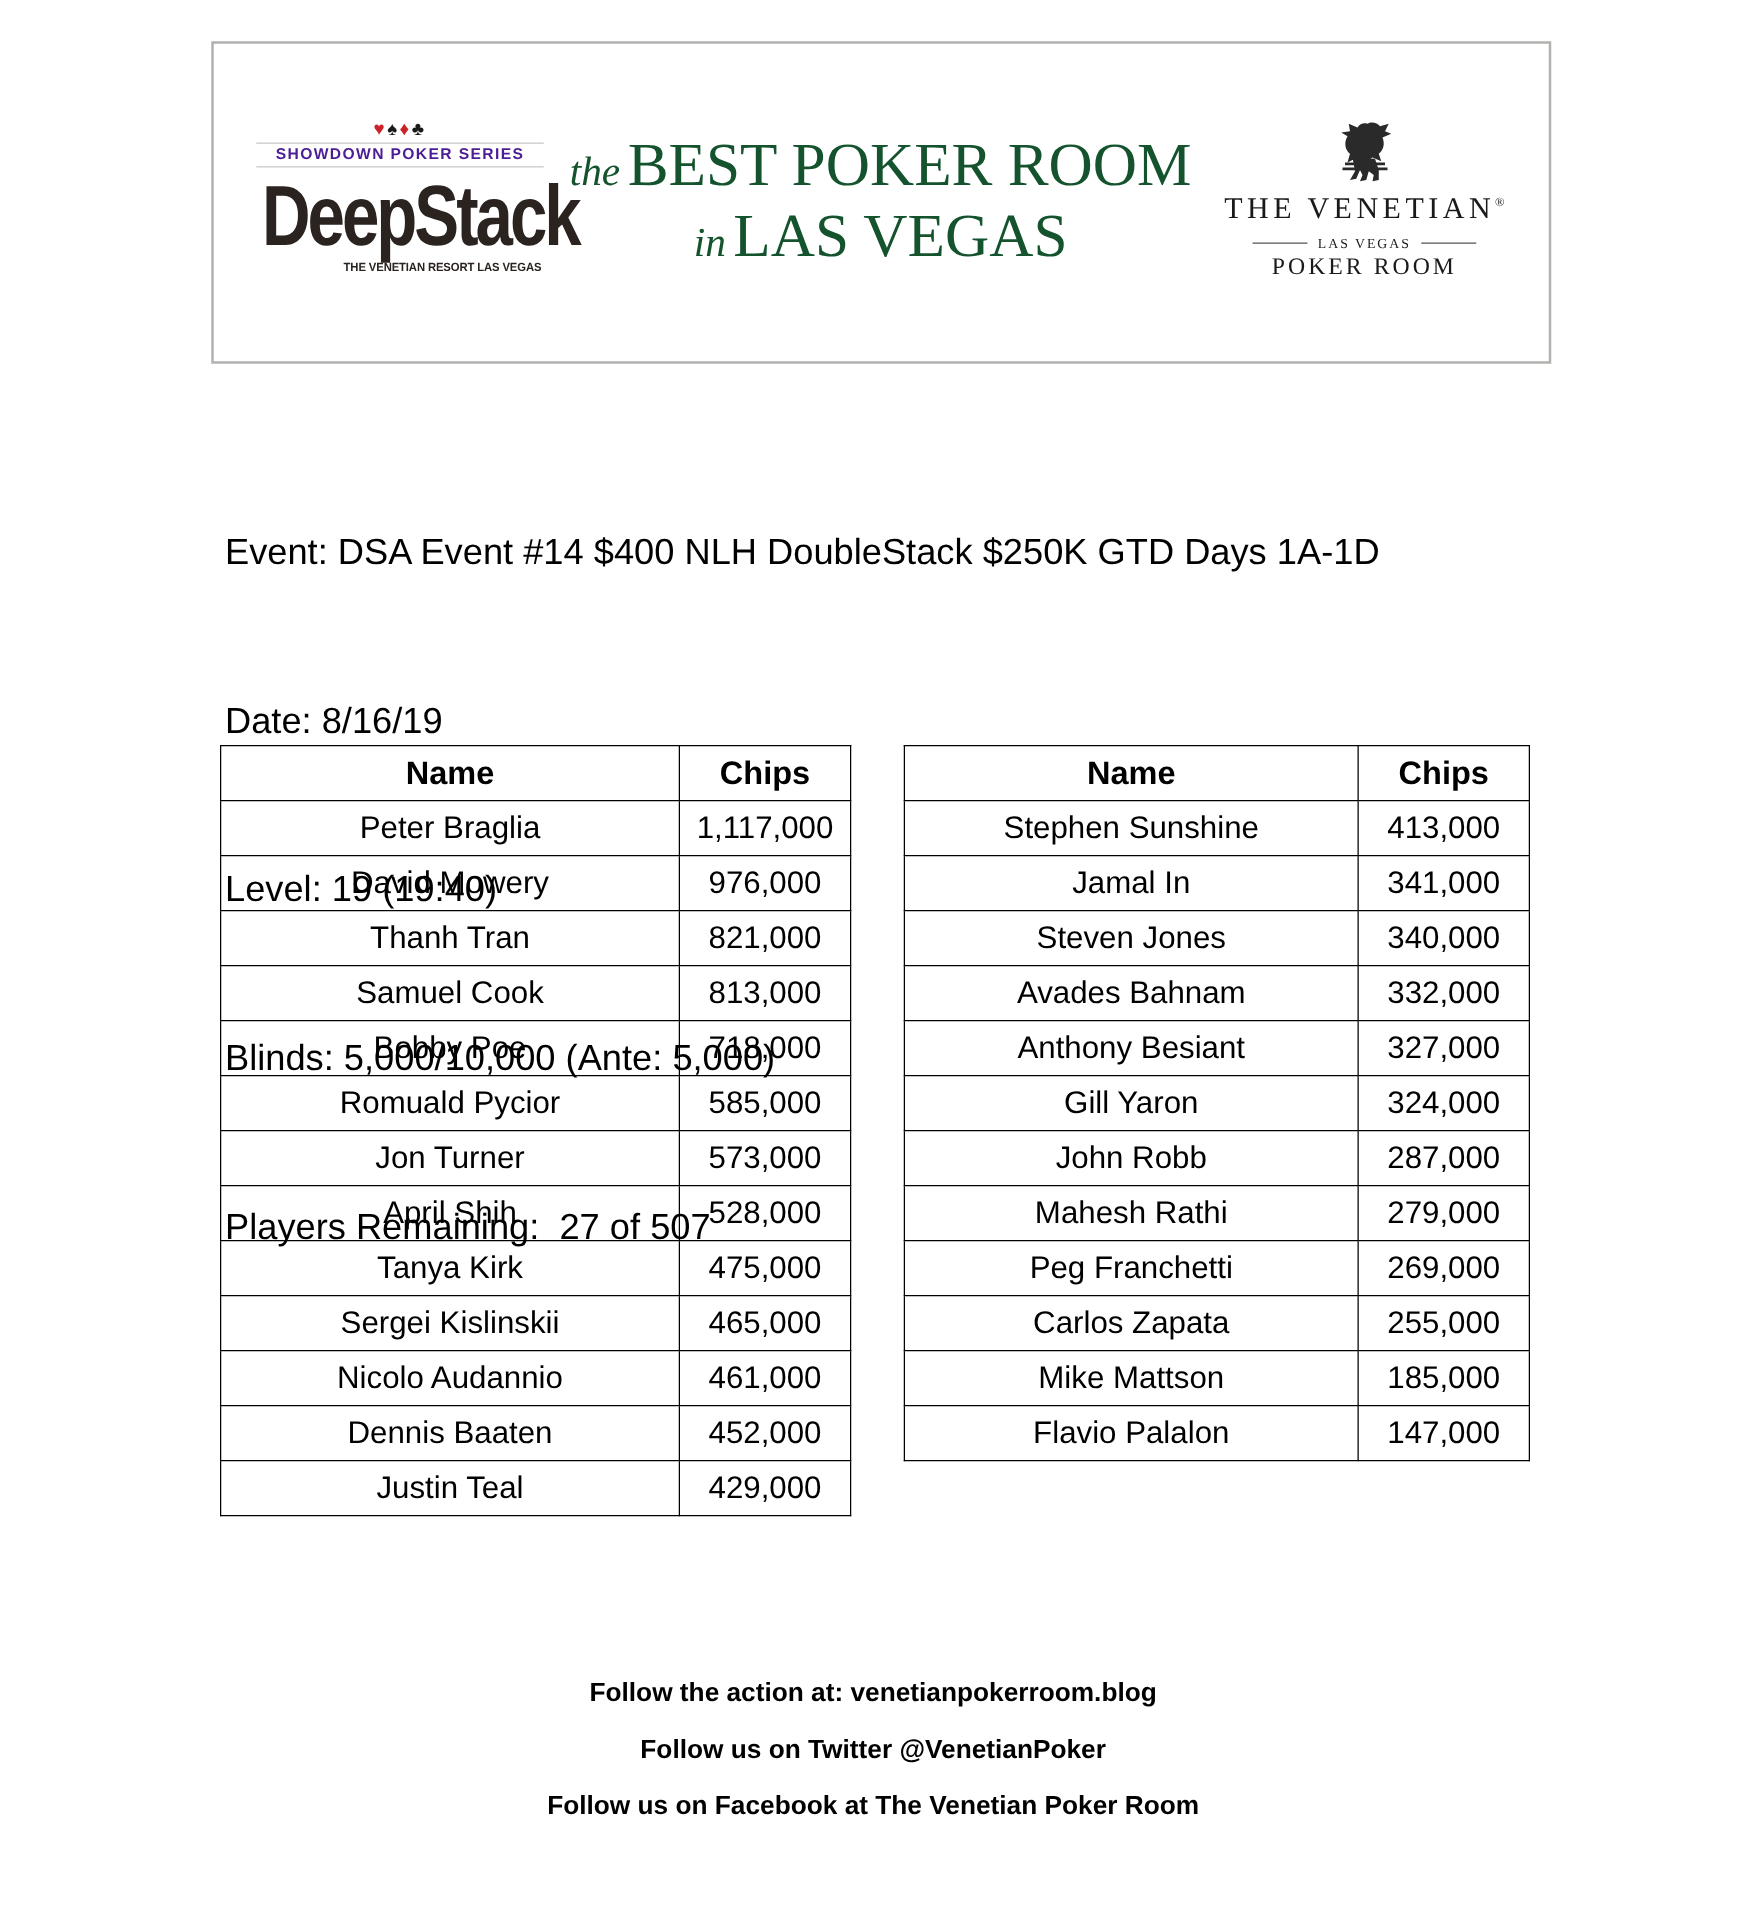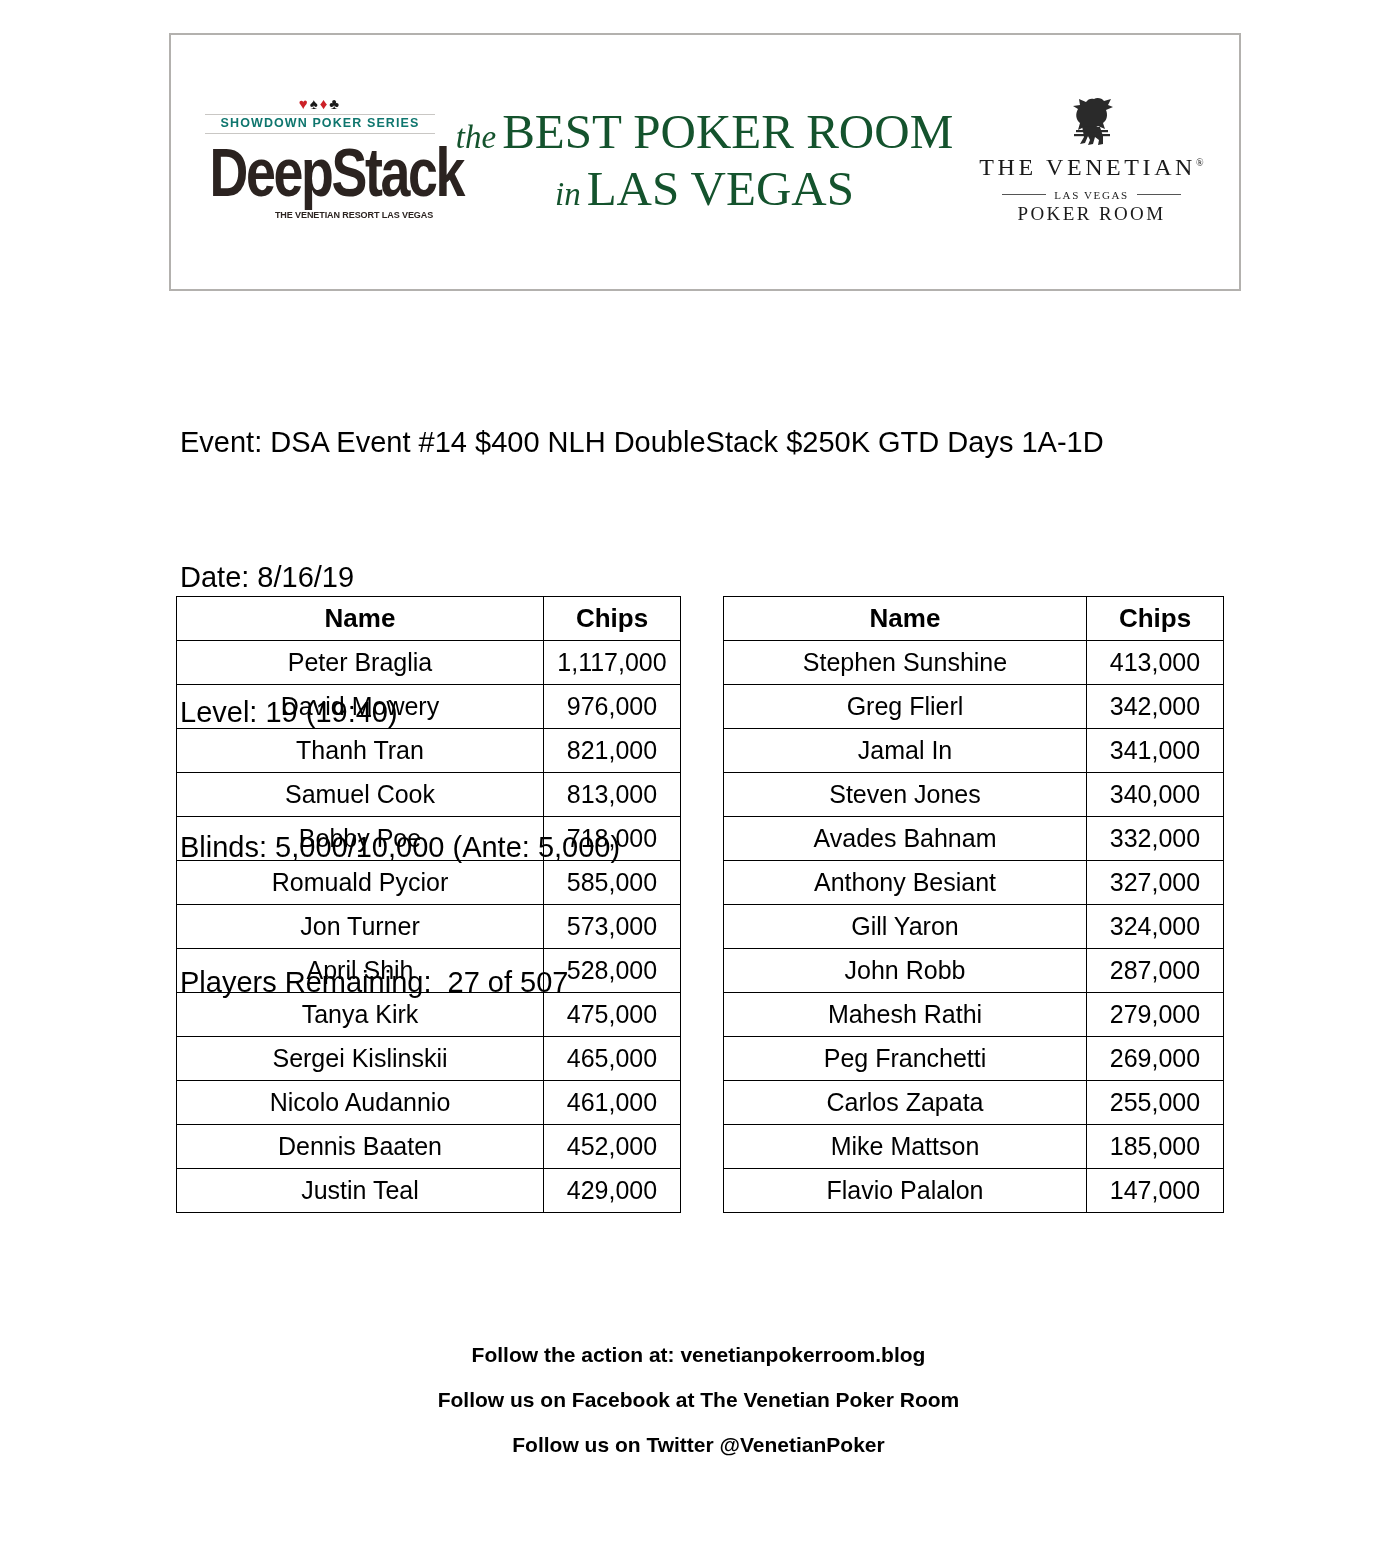--- a/index.html
+++ b/index.html
@@ -54,21 +54,21 @@
   }
   .suit-red { color: #cc2127; }
   .suit-black { color: #1a1a1a; }
   .sps-wrap {
     border-top: 1px solid #c9c7c4;
     border-bottom: 1px solid #c9c7c4;
     padding: 2px 0 3px;
     margin-bottom: 2px;
   }
   .sps {
-    color: #0f766e;
+    color: #4c1d95;
     font-size: 12.5px;
     font-weight: bold;
     letter-spacing: 1.1px;
     line-height: 1.1;
     white-space: nowrap;
   }
   .ds-word {
     font-family: "Liberation Sans", sans-serif;
     font-weight: bold;
     font-size: 56px;
@@ -331,24 +331,20 @@
       <th>Name</th>
       <th>Chips</th>
     </tr>
   </thead>
   <tbody>
       <tr>
         <td>Stephen Sunshine</td>
         <td>413,000</td>
       </tr>
       <tr>
-        <td>Greg Flierl</td>
-        <td>342,000</td>
-      </tr>
-      <tr>
         <td>Jamal In</td>
         <td>341,000</td>
       </tr>
       <tr>
         <td>Steven Jones</td>
         <td>340,000</td>
       </tr>
       <tr>
         <td>Avades Bahnam</td>
         <td>332,000</td>
@@ -383,15 +379,15 @@
       </tr>
       <tr>
         <td>Flavio Palalon</td>
         <td>147,000</td>
       </tr>
     </tbody>
 </table>
 
 <div class="footer">
   <div>Follow the action at: venetianpokerroom.blog</div>
+  <div>Follow us on Twitter @VenetianPoker</div>
   <div>Follow us on Facebook at The Venetian Poker Room</div>
-  <div>Follow us on Twitter @VenetianPoker</div>
 </div>
 
 </body></html>

